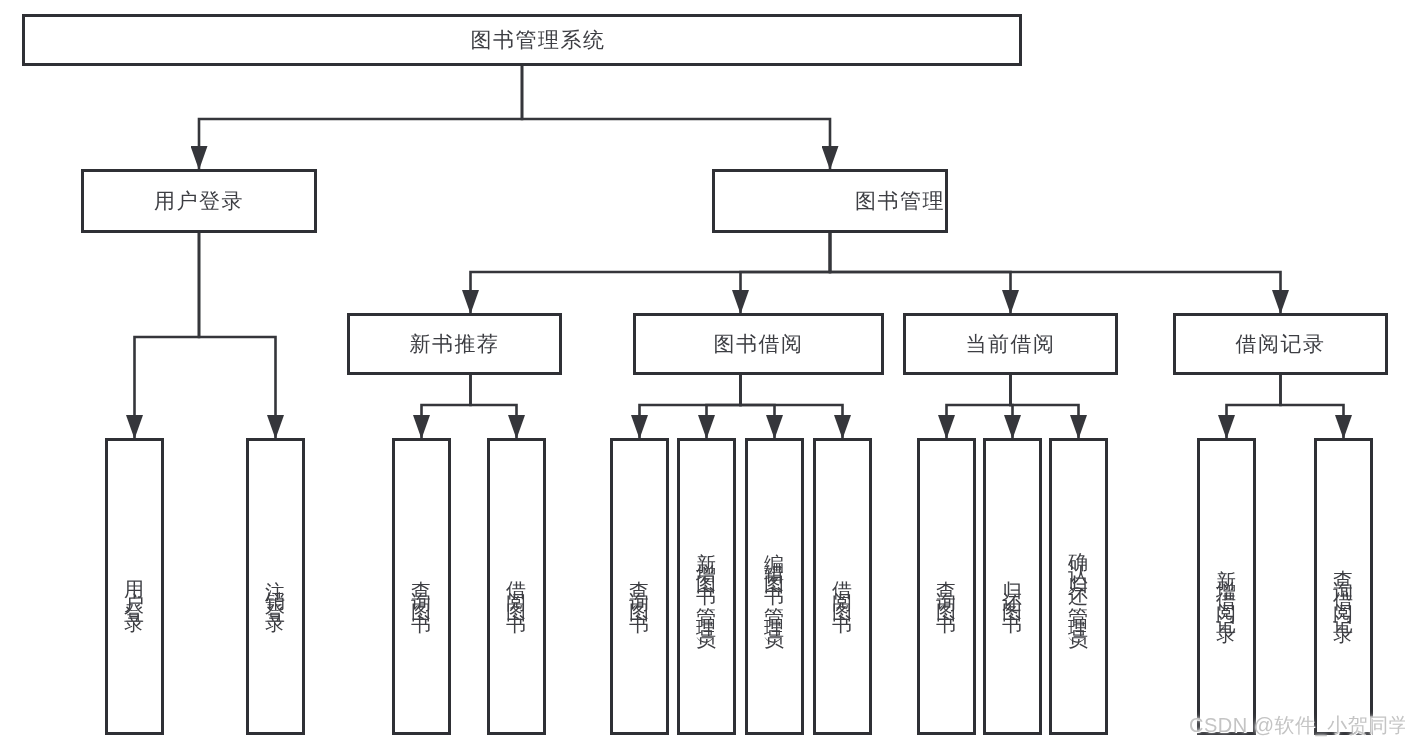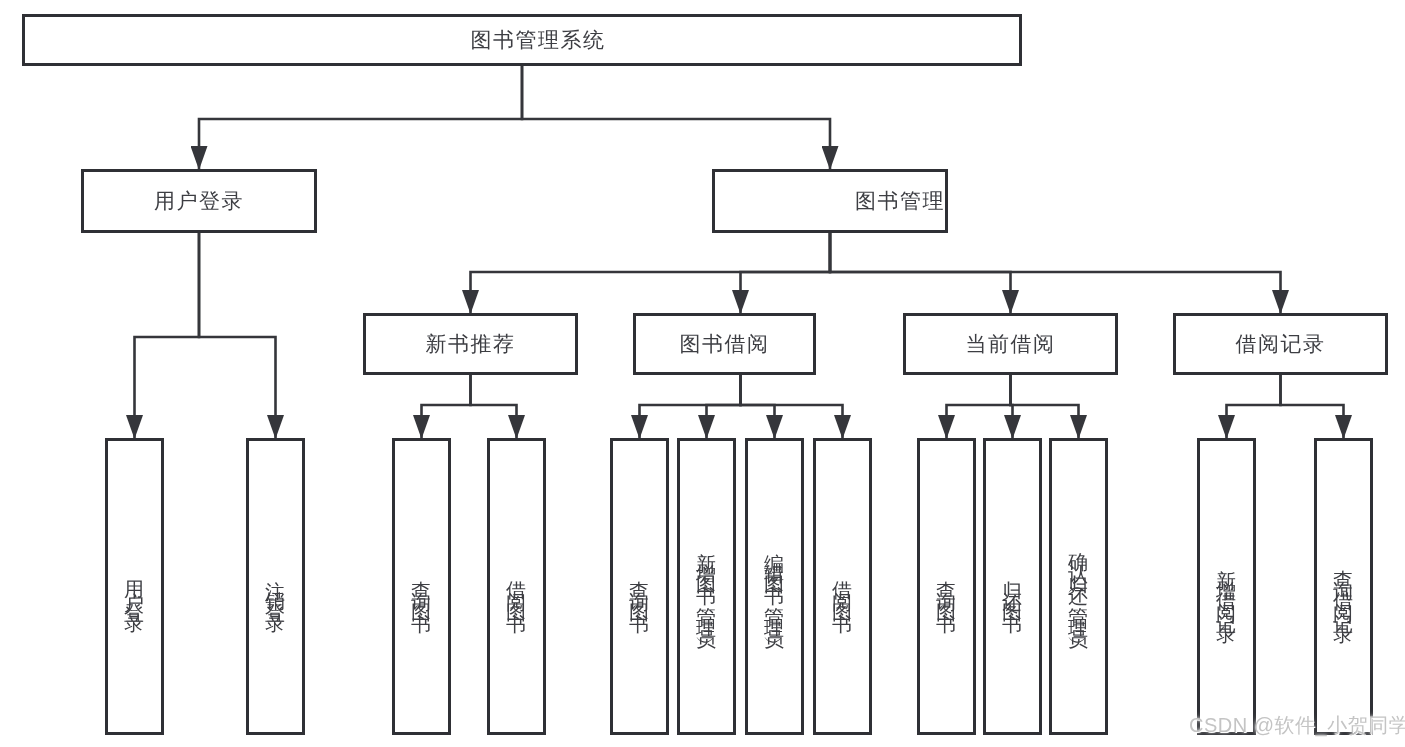--- a/index.html
+++ b/index.html
@@ -93,24 +93,24 @@
     <span>图书管理系统</span>
   </div>
 
   <div class="box h-box" style="left:81px;top:169px;width:236px;height:64px;">
     <span>用户登录</span>
   </div>
   <div class="box h-box" style="left:712px;top:169px;width:236px;height:64px;justify-content:flex-end;">
     <span>图书管理</span>
   </div>
 
-  <div class="box h-box" style="left:363px;top:313px;width:215px;height:62px;">
+  <div class="box h-box" style="left:347px;top:313px;width:215px;height:62px;">
     <span>新书推荐</span>
   </div>
-  <div class="box h-box" style="left:633px;top:313px;width:183px;height:62px;">
+  <div class="box h-box" style="left:633px;top:313px;width:251px;height:62px;">
     <span>图书借阅</span>
   </div>
   <div class="box h-box" style="left:903px;top:313px;width:215px;height:62px;">
     <span>当前借阅</span>
   </div>
   <div class="box h-box" style="left:1173px;top:313px;width:215px;height:62px;">
     <span>借阅记录</span>
   </div>
 
   <div class="box leaf" style="left:105px;top:438px;width:59px;height:297px;">

